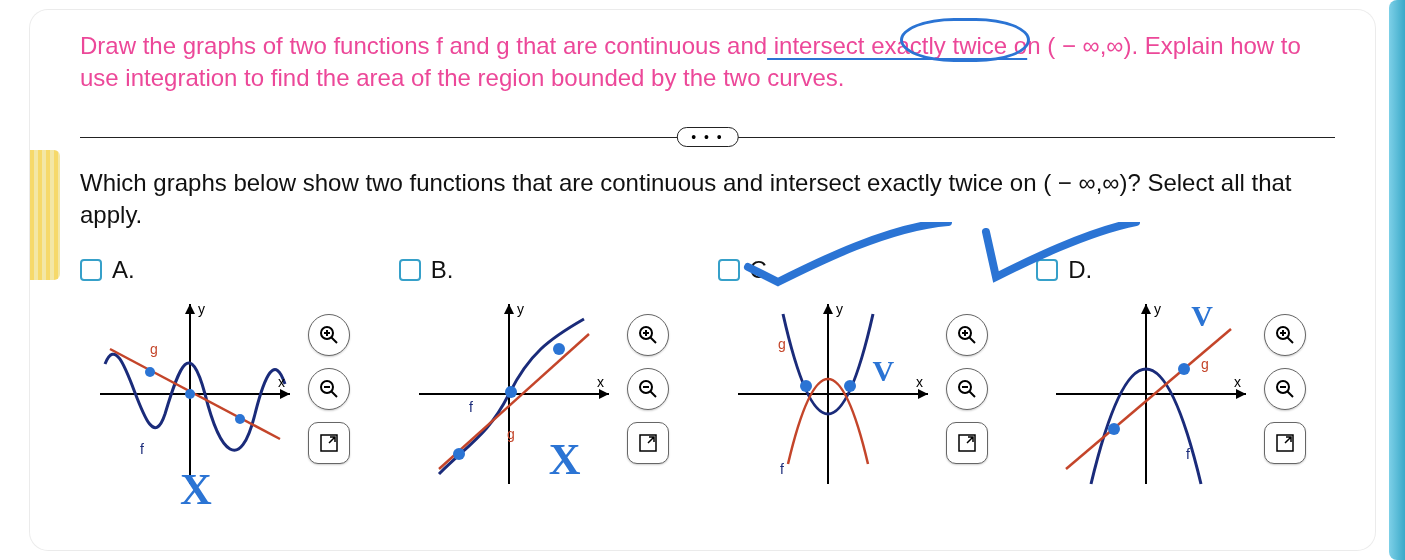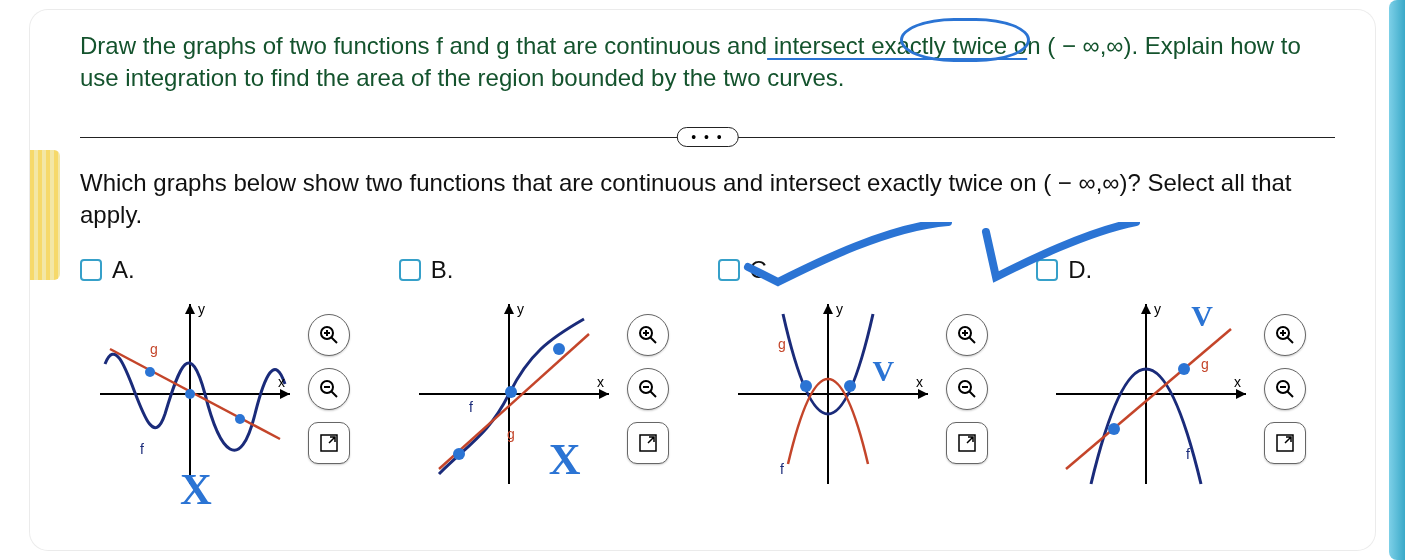--- a/index.html
+++ b/index.html
@@ -27,21 +27,21 @@
     padding: 20px 40px 20px 50px;
   }
   .yellow-strip {
     position: absolute;
     left: 0; top: 140px; height: 130px; width: 30px;
     background: repeating-linear-gradient(90deg, #f6d96a 0 4px, #f3e7a6 4px 8px);
     border-radius: 0 6px 6px 0;
   }
   .prompt {
     font-size: 24px;
-    color: #14532d;
+    color: #ec4899;
     line-height: 1.35;
     position: relative;
   }
   .underline-phrase {
     text-decoration: underline;
     text-decoration-color: #2b74d4;
     text-decoration-thickness: 2px;
     text-underline-offset: 4px;
   }
   .circle-annot {

